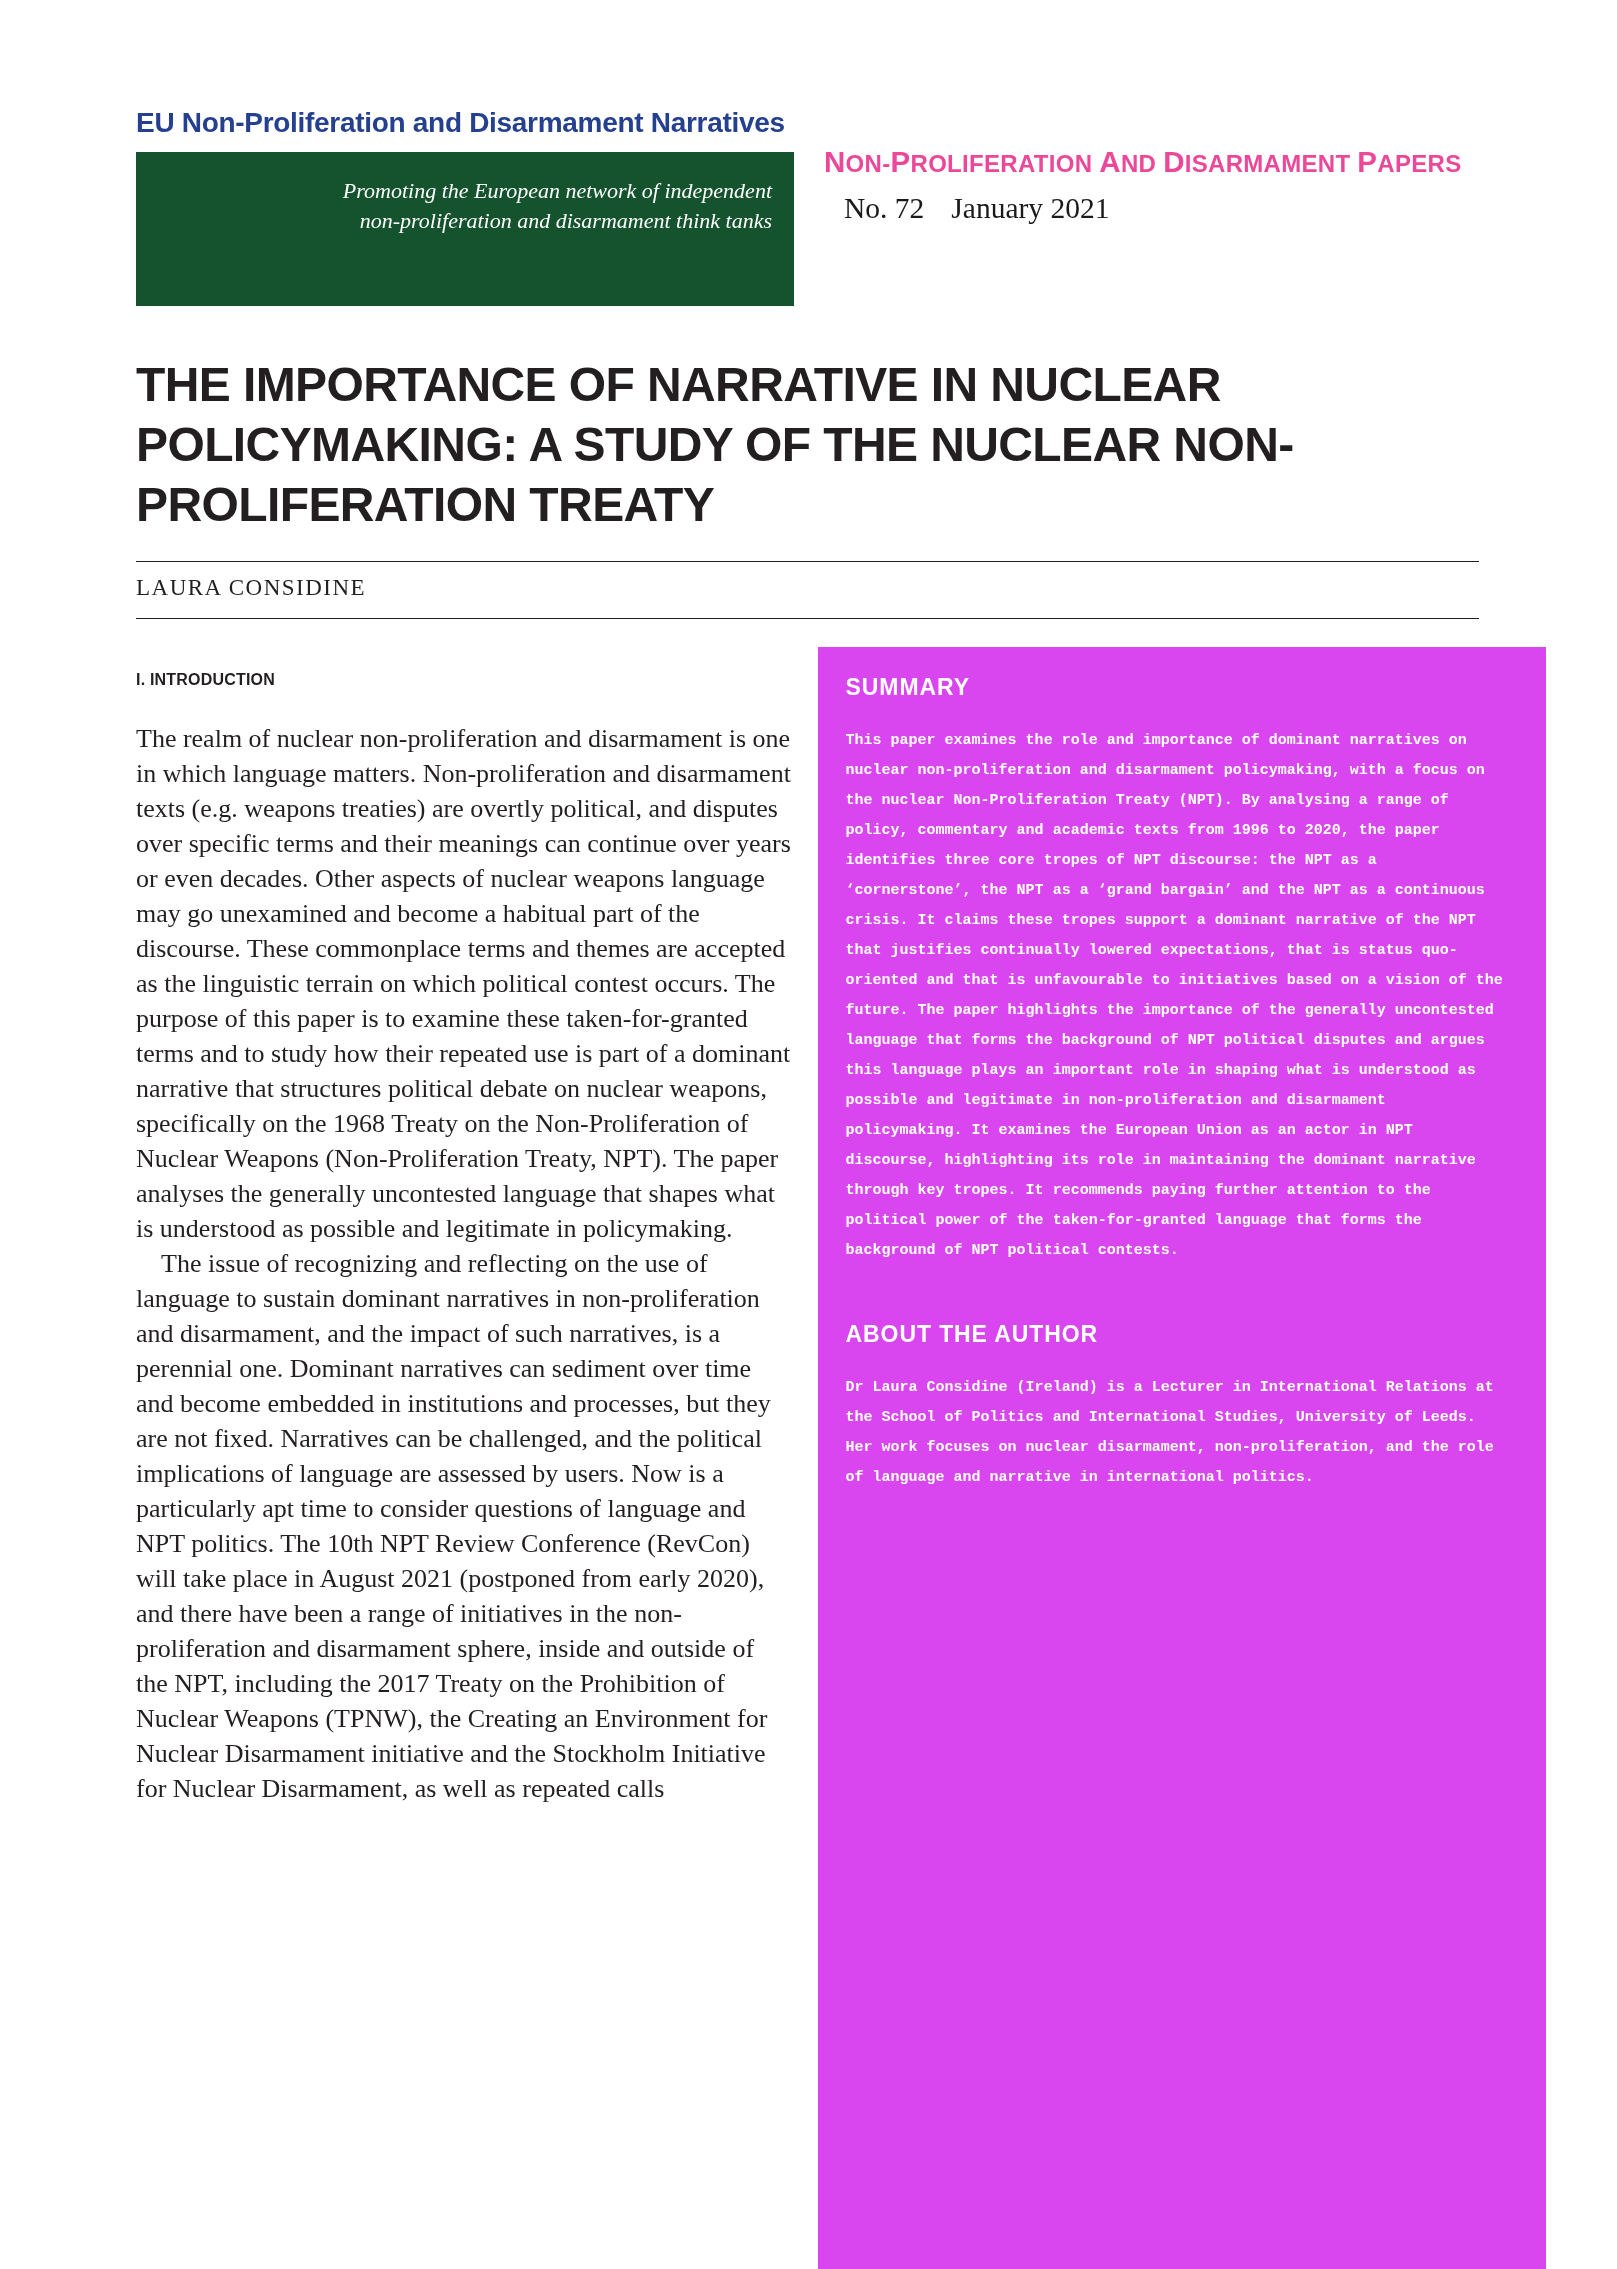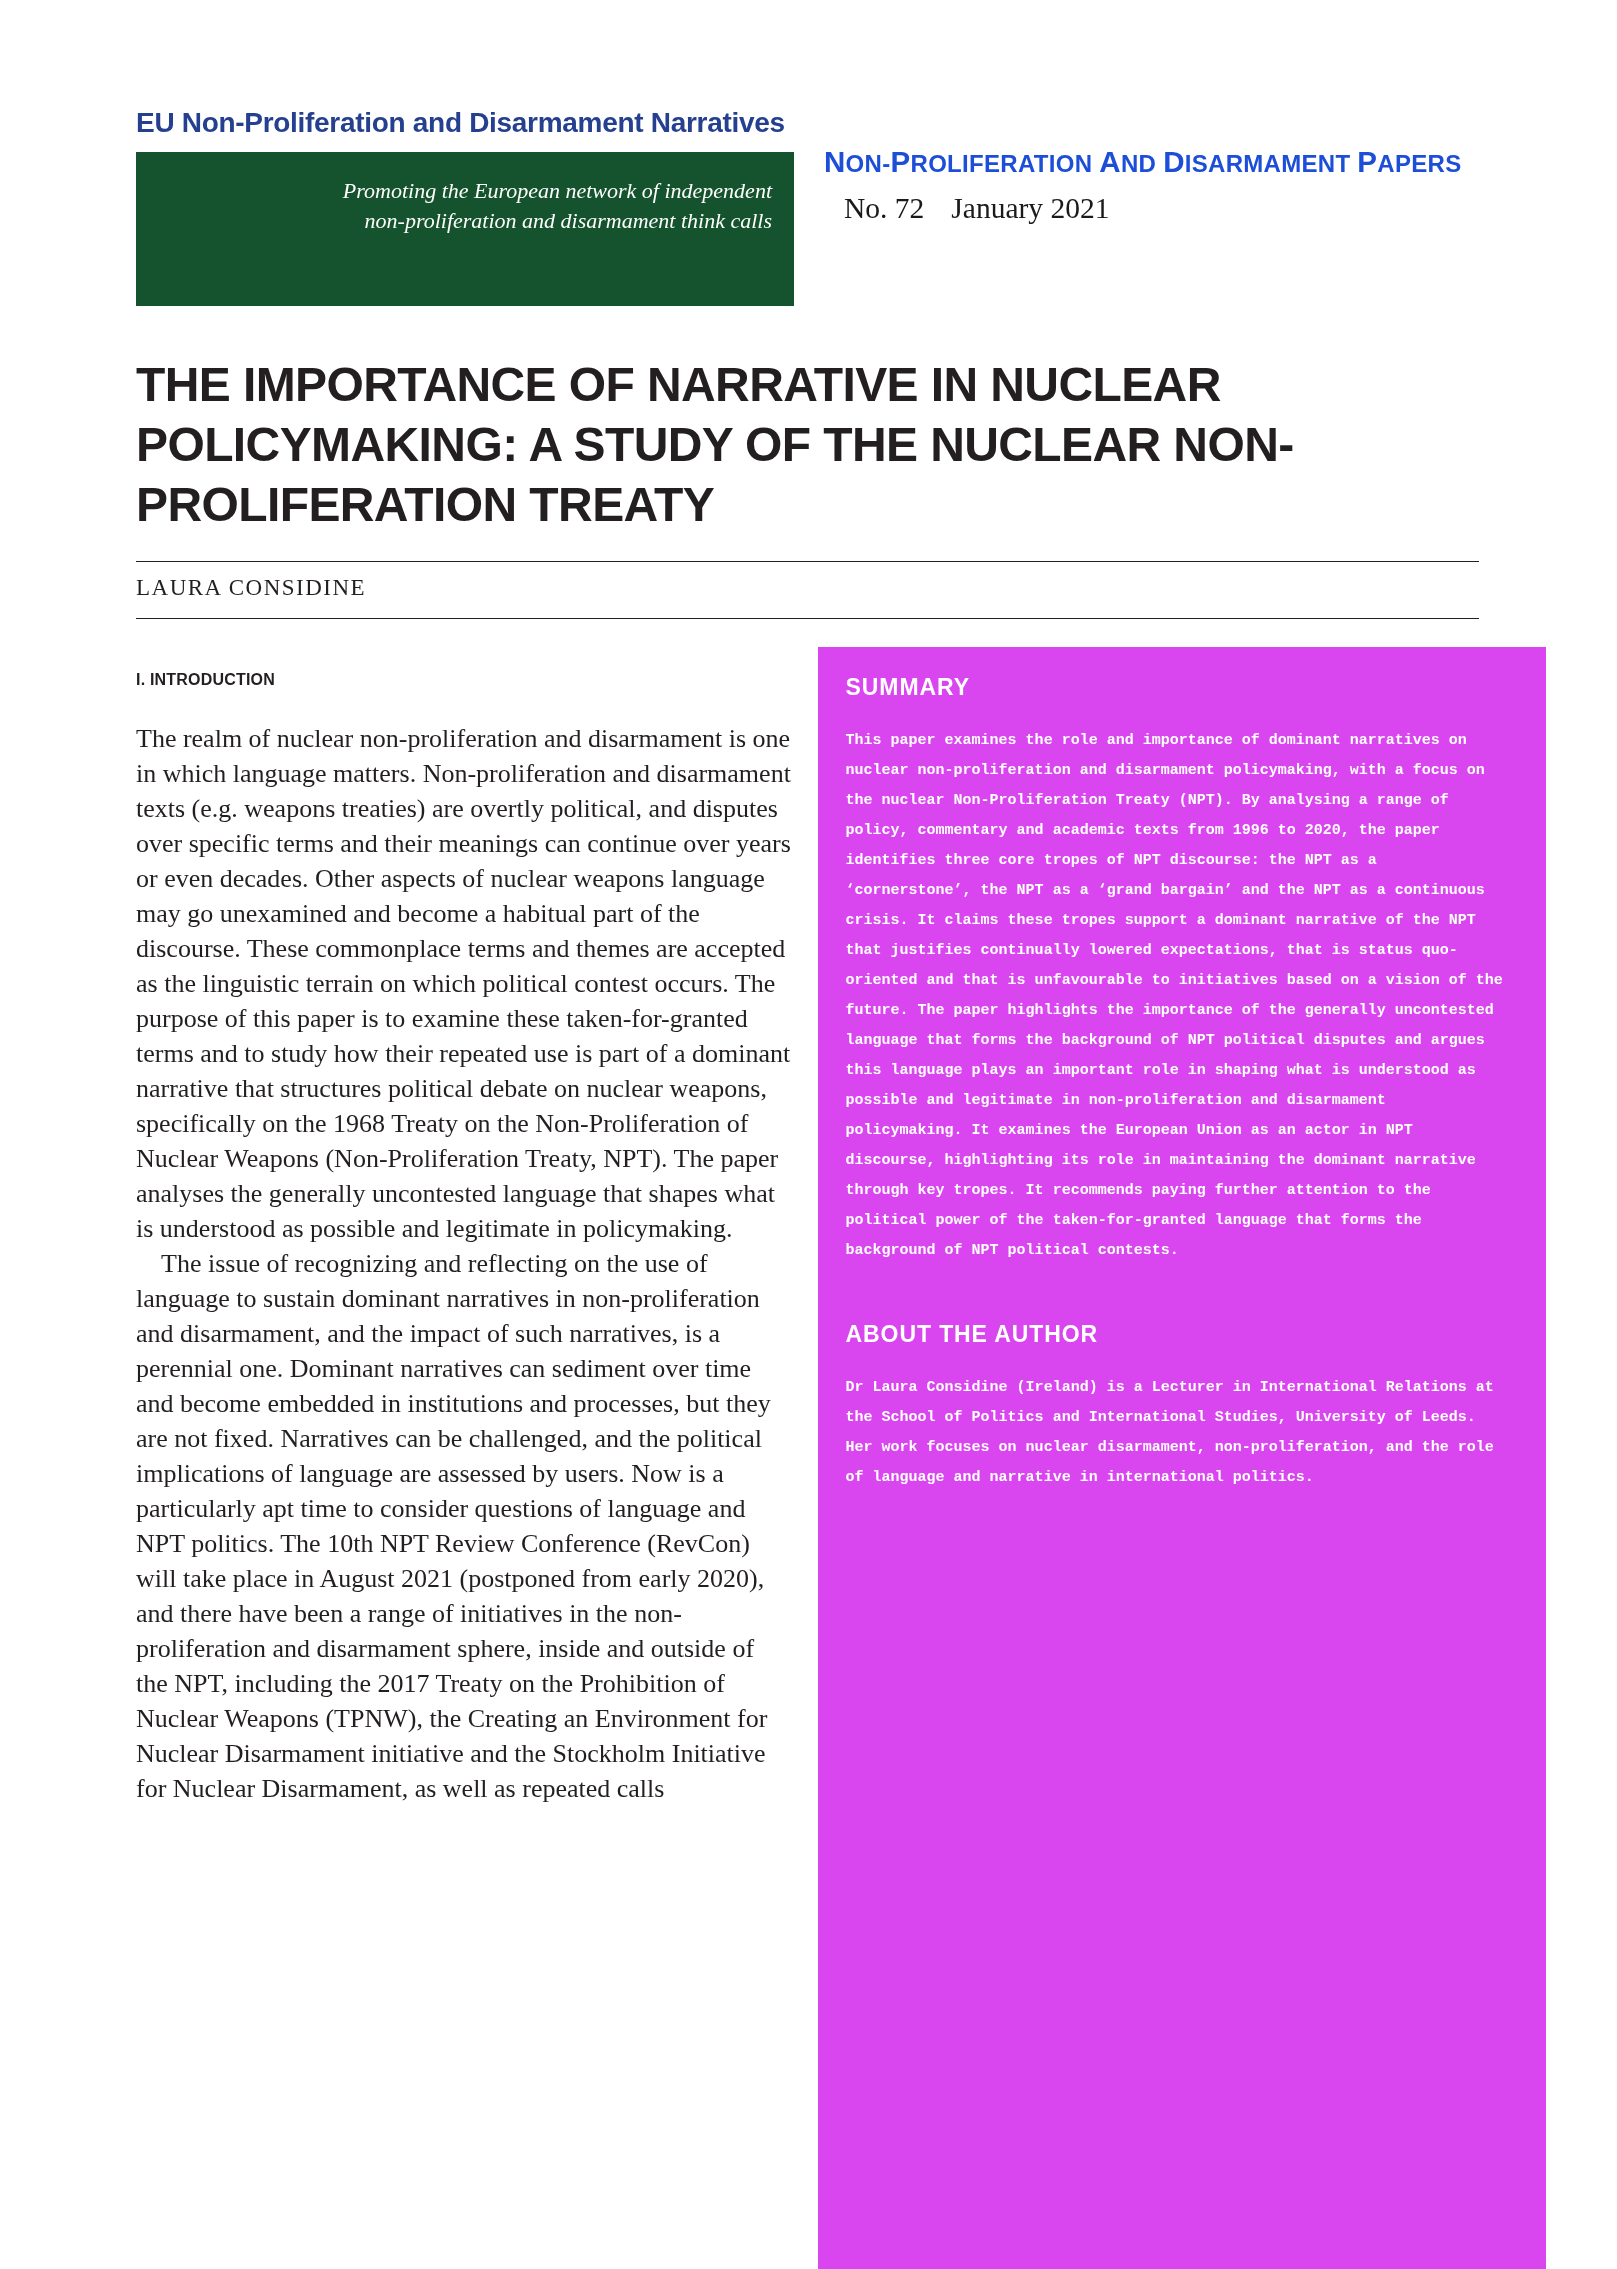--- a/index.html
+++ b/index.html
@@ -54,21 +54,21 @@
     color: #ffffff;
   }
   #series-name {
     position: absolute;
     left: 824px;
     top: 145px;
     font-family: "Liberation Sans", sans-serif;
     font-weight: bold;
     font-size: 24px;
     letter-spacing: 0.3px;
-    color: #1d4ed8;
+    color: #ec4899;
     white-space: nowrap;
   }
   #series-name .cap { font-size: 29.5px; }
   #issue-line {
     position: absolute;
     left: 824px;
     top: 192px;
     font-family: "Liberation Serif", serif;
     font-size: 29.5px;
     color: #1a1a1a;
@@ -183,21 +183,21 @@
 </head>
 <body>
 
 <div id="masthead">
 
   <div id="consortium-name">EU Non-Proliferation and Disarmament Narratives</div>
 
   <div id="tagline-box">
     <div id="tagline-text">
       <div>Promoting the European network of independent</div>
-      <div>non-proliferation and disarmament think calls</div>
+      <div>non-proliferation and disarmament think tanks</div>
     </div>
   </div>
 
   <div id="series-name"><span class="cap">N</span>ON-<span class="cap">P</span>ROLIFERATION <span class="cap">A</span>ND <span class="cap">D</span>ISARMAMENT <span class="cap">P</span>APERS</div>
 
   <div id="issue-line">
     <span class="issue-no">No. 72</span><span>January 2021</span>
   </div>
 </div>
 

